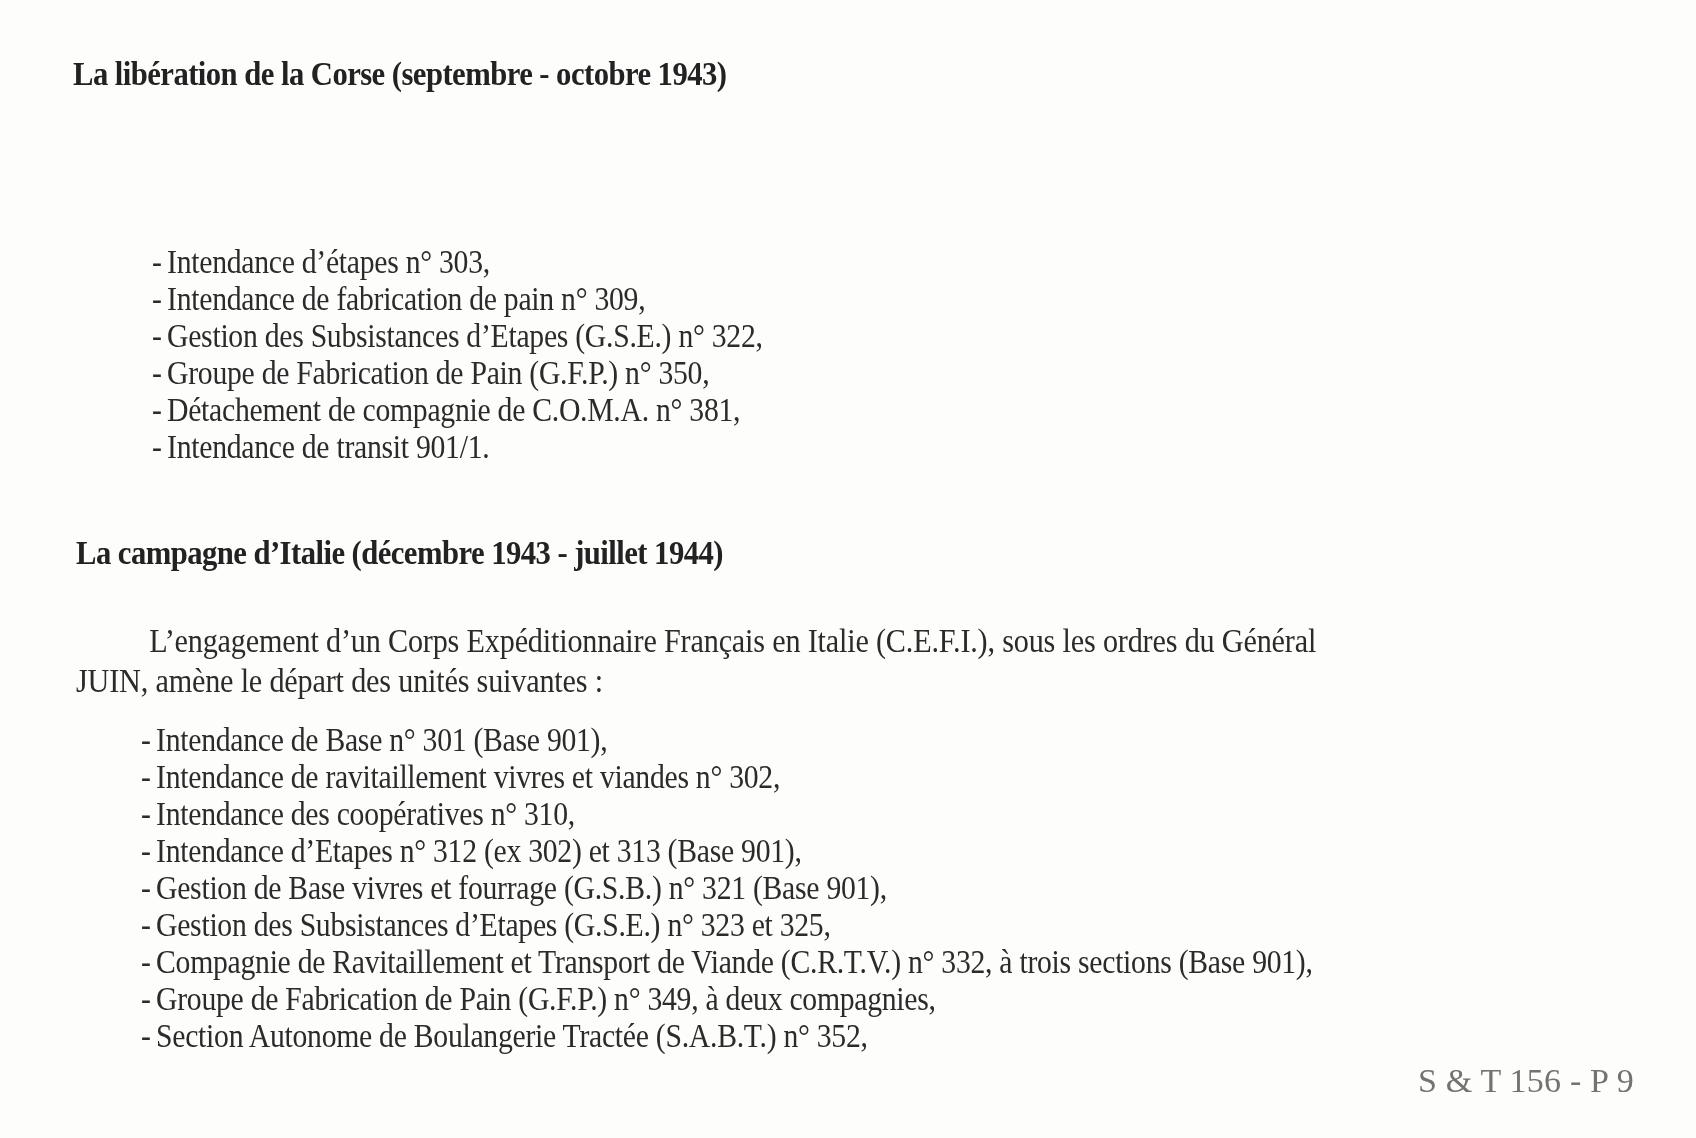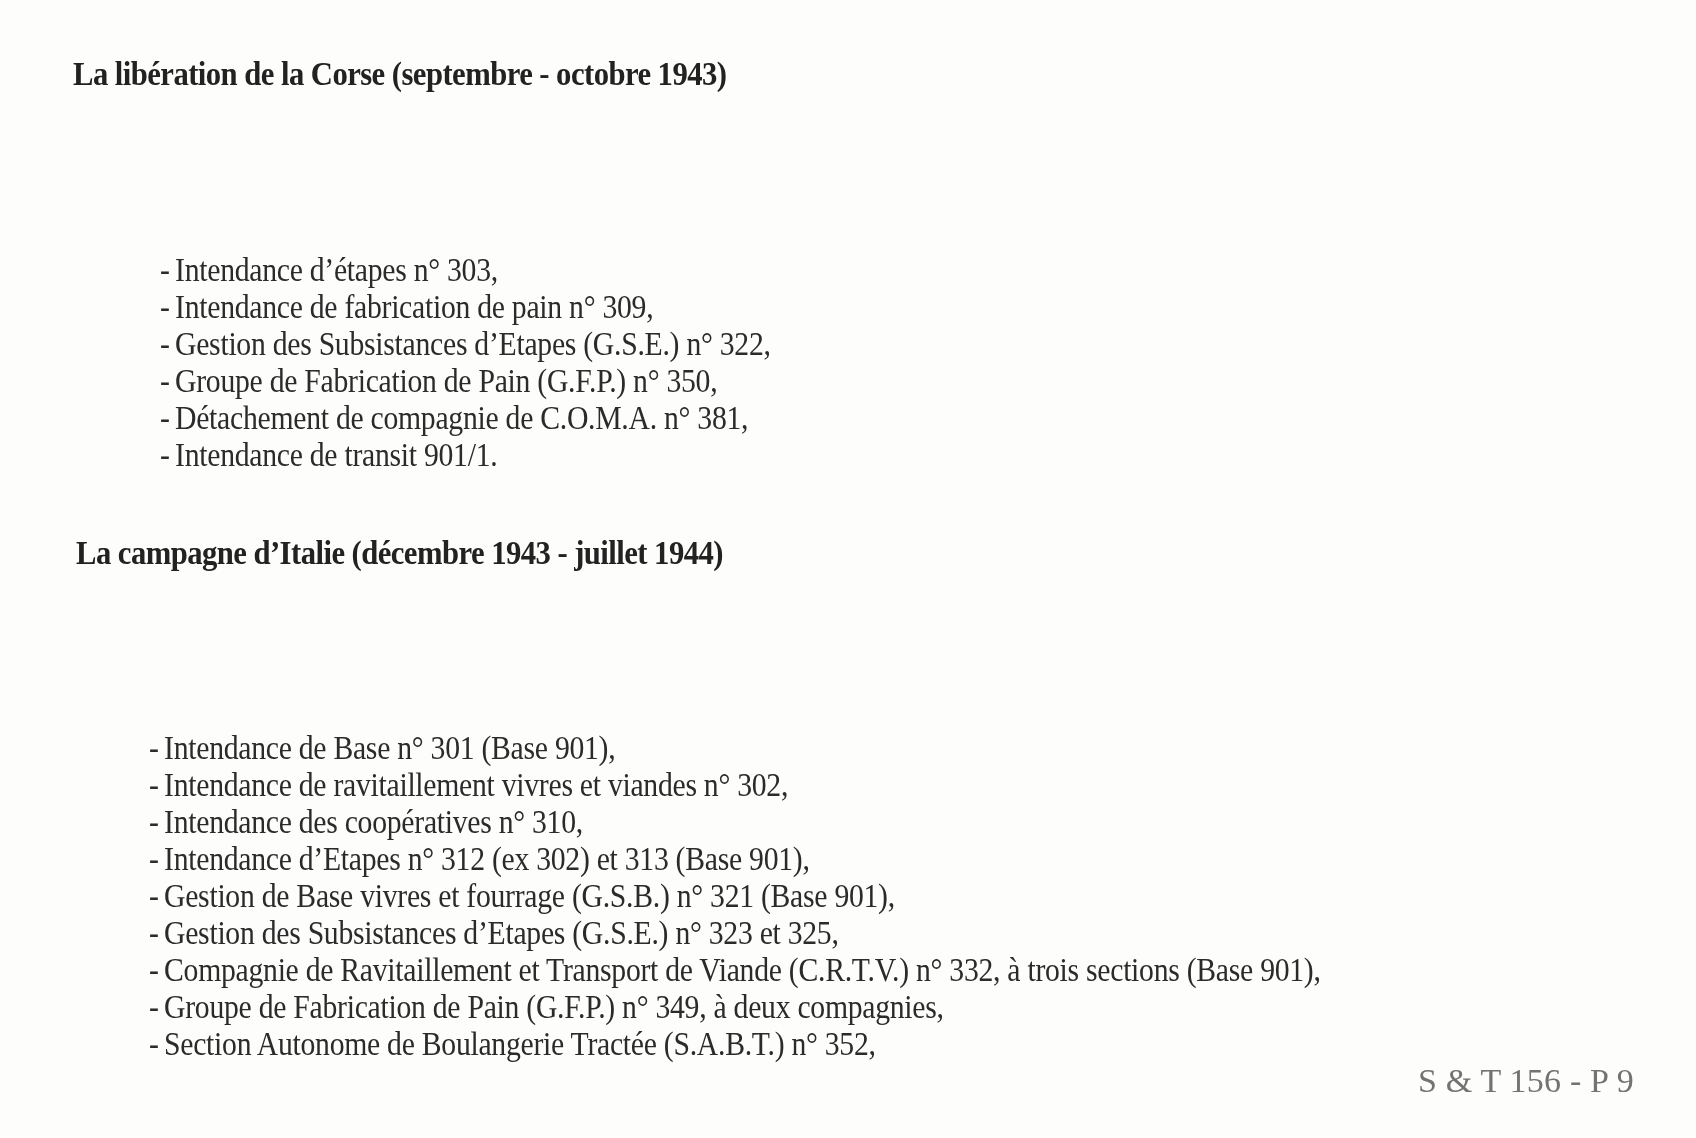--- a/index.html
+++ b/index.html
@@ -38,21 +38,21 @@
       white-space: nowrap;
       letter-spacing: -0.2px;
       color: #2b2b2b;
     }
     .para .line {
       display: block;
       transform-origin: left center;
     }
     .list {
       position: absolute;
-      margin: 8px;
+      margin: 0;
       padding: 0;
       list-style: none;
       font-size: 33px;
       line-height: 37px;
       color: #2b2b2b;
     }
     .list li {
       white-space: nowrap;
       transform: scaleX(0.9);
       transform-origin: left center;
@@ -84,20 +84,24 @@
     <li><span class="dash">-</span><span>Intendance d’étapes n° 303,</span></li>
     <li><span class="dash">-</span><span>Intendance de fabrication de pain n° 309,</span></li>
     <li><span class="dash">-</span><span>Gestion des Subsistances d’Etapes (G.S.E.) n° 322,</span></li>
     <li><span class="dash">-</span><span>Groupe de Fabrication de Pain (G.F.P.) n° 350,</span></li>
     <li><span class="dash">-</span><span>Détachement de compagnie de C.O.M.A. n° 381,</span></li>
     <li><span class="dash">-</span><span>Intendance de transit 901/1.</span></li>
   </ul>
 
   <div class="heading" style="left:76px; top:535px;">La campagne d’Italie (décembre 1943 - juillet 1944)</div>
 
+  <div class="para" style="left:76px; top:618px;">
+    <span class="line" style="padding-left:80px; transform:scaleX(0.915);">L’engagement d’un Corps Expéditionnaire Français en Italie (C.E.F.I.), sous les ordres du Général</span>
+    <span class="line" style="transform:scaleX(0.915); margin-top:-6px;">JUIN, amène le départ des unités suivantes :</span>
+  </div>
 
   <ul class="list" style="left:141px; top:722px;">
     <li><span class="dash">-</span><span>Intendance de Base n° 301 (Base 901),</span></li>
     <li><span class="dash">-</span><span>Intendance de ravitaillement vivres et viandes n° 302,</span></li>
     <li><span class="dash">-</span><span>Intendance des coopératives n° 310,</span></li>
     <li><span class="dash">-</span><span>Intendance d’Etapes n° 312 (ex 302) et 313 (Base 901),</span></li>
     <li><span class="dash">-</span><span>Gestion de Base vivres et fourrage (G.S.B.) n° 321 (Base 901),</span></li>
     <li><span class="dash">-</span><span>Gestion des Subsistances d’Etapes (G.S.E.) n° 323 et 325,</span></li>
     <li><span class="dash">-</span><span>Compagnie de Ravitaillement et Transport de Viande (C.R.T.V.) n° 332, à trois sections (Base 901),</span></li>
     <li><span class="dash">-</span><span>Groupe de Fabrication de Pain (G.F.P.) n° 349, à deux compagnies,</span></li>

